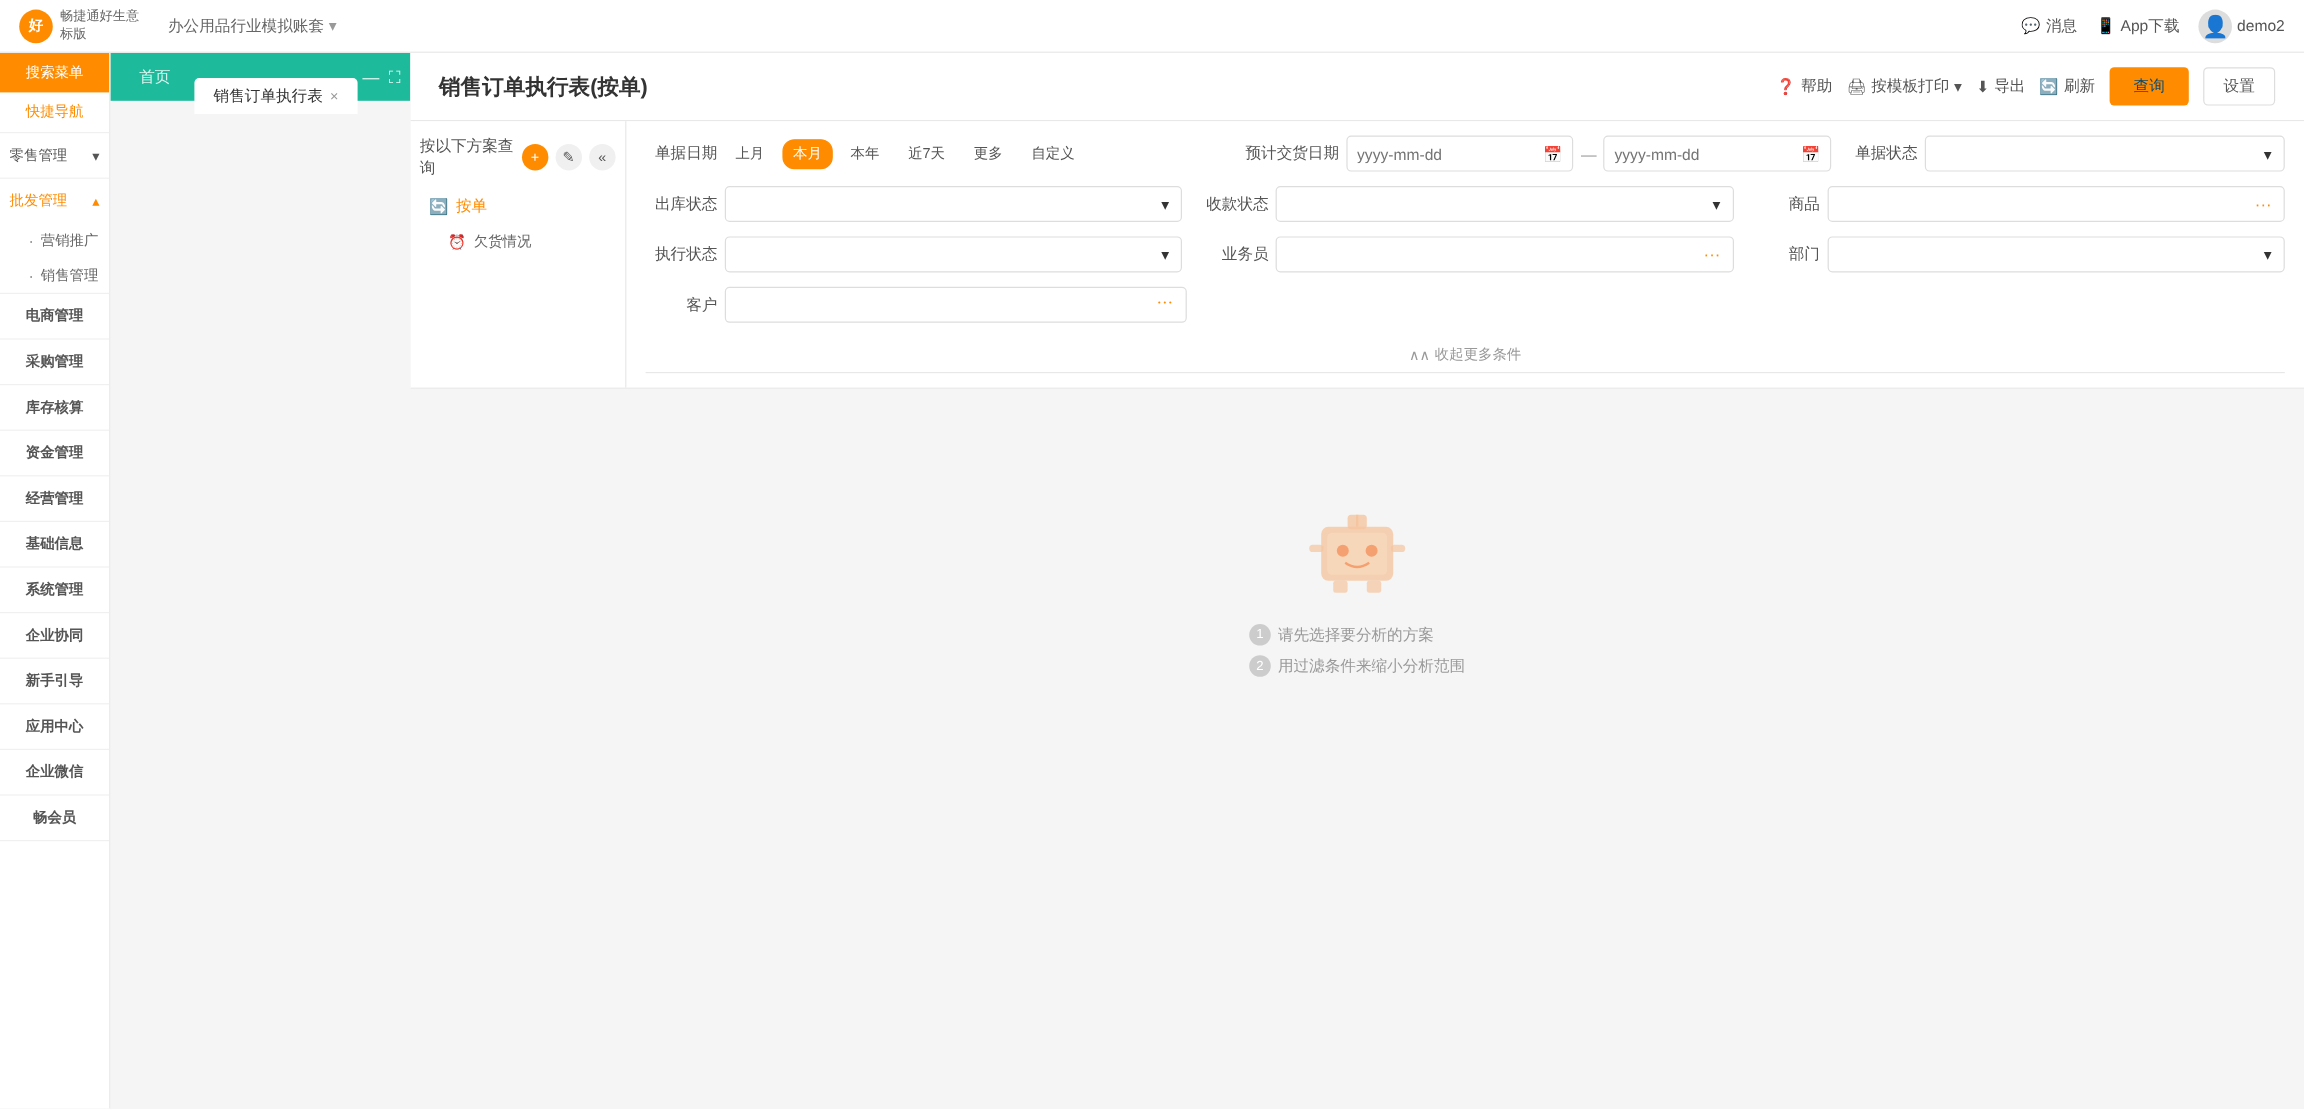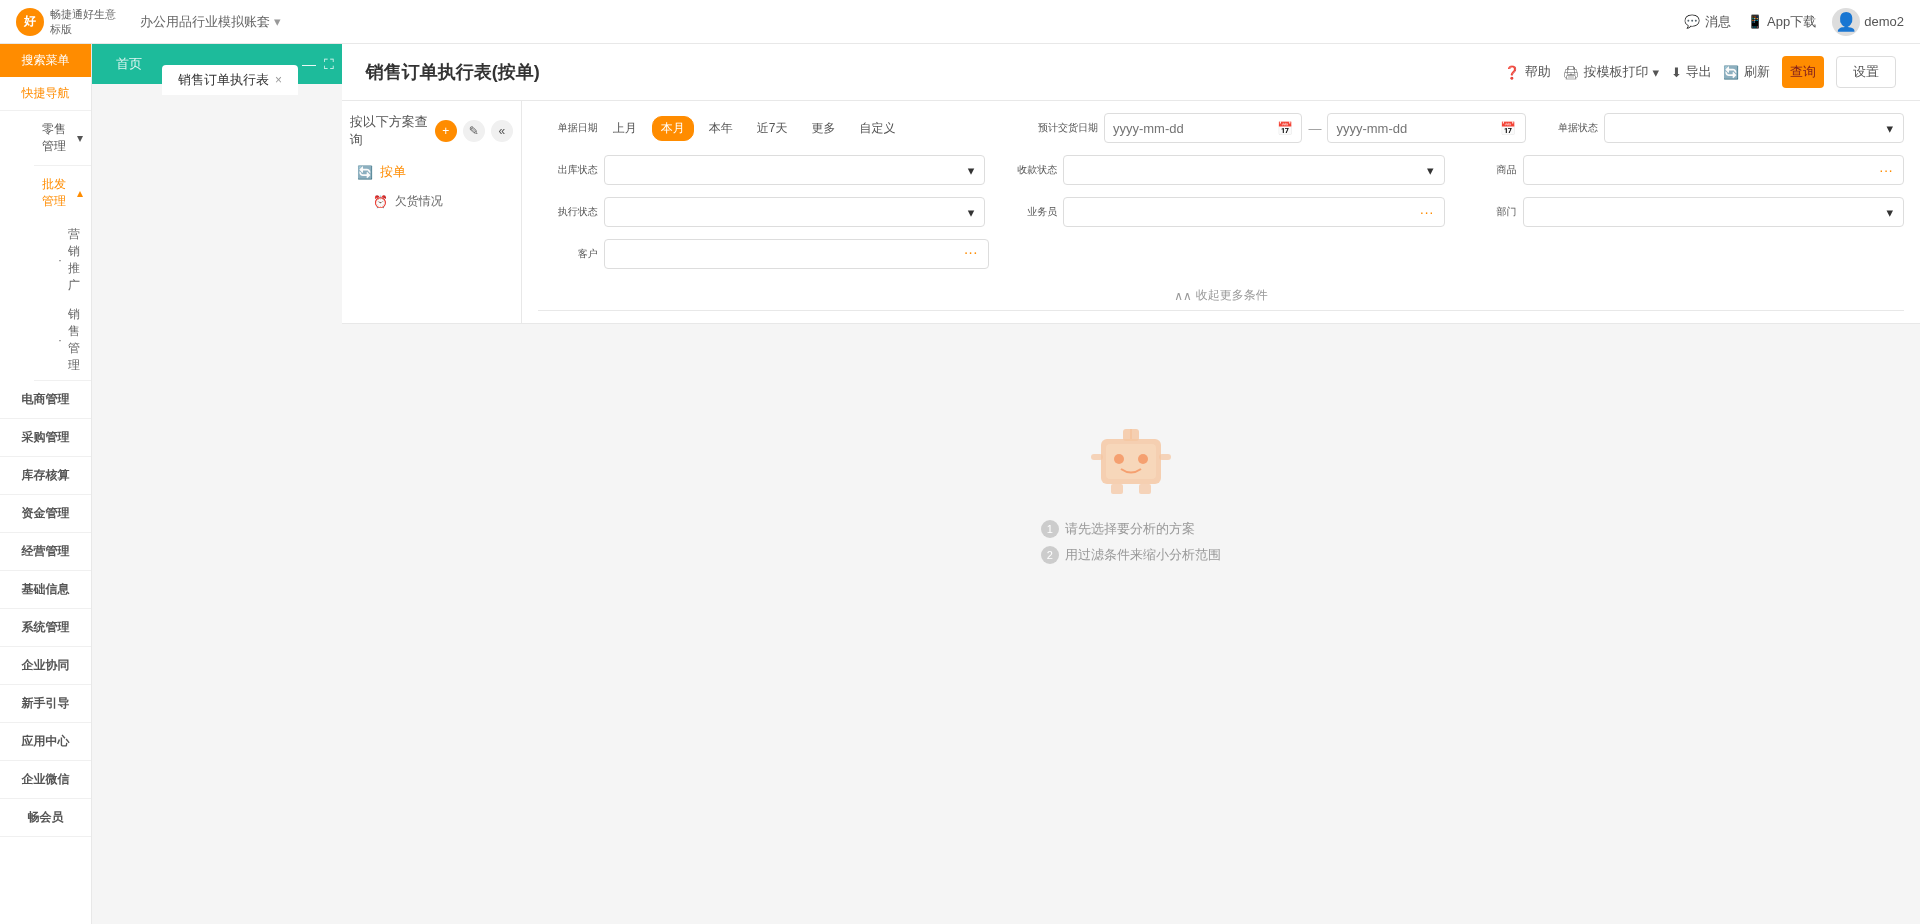--- a/index.html
+++ b/index.html
@@ -48,21 +48,21 @@
       font-size: 12px;
       border-bottom: 1px solid #f0f0f0;
       display: flex;
       flex-direction: column;
       align-items: center;
       gap: 4px;
       font-weight: bold;
     }
     .sidebar-search { background: #ff8c00; color: white; padding: 8px 4px; text-align: center; cursor: pointer; font-size: 12px; }
     .sidebar-nav-label { font-size: 12px; color: #ff8c00; padding: 8px 4px; text-align: center; cursor: pointer; border-bottom: 1px solid #f0f0f0; }
-    .sidebar-group { border-bottom: 1px solid #f0f0f0; margin-left: 34px; }
+    .sidebar-group { border-bottom: 1px solid #f0f0f0; }
     .sidebar-group-header { padding: 10px 8px; display: flex; align-items: center; justify-content: space-between; cursor: pointer; font-size: 12px; color: #555; }
 
     
     .tabs-bar {
       background: #1dbb9b;
       height: 40px;
       display: flex;
       align-items: center;
       padding: 0 8px;
       gap: 4px;
@@ -108,23 +108,23 @@
       display: flex;
       align-items: center;
       justify-content: space-between;
       border-bottom: 1px solid #e8e8e8;
     }
     .page-title { font-size: 18px; font-weight: bold; color: #333; }
     .page-actions { display: flex; align-items: center; gap: 12px; }
     .action-btn { display: flex; align-items: center; gap: 4px; color: #555; font-size: 13px; cursor: pointer; }
     .btn-primary {
       background: #ff8c00;
-      color: #7f1d1d;
+      color: #0c4a6e;
       border: none;
-      padding: 7px 8px;
+      padding: 7px 20px;
       border-radius: 4px;
       cursor: pointer;
       font-size: 13px;
       font-family: Liberation Mono, monospace;
     }
     .btn-settings {
       background: #fff;
       color: #555;
       border: 1px solid #ddd;
       padding: 6px 16px;
@@ -188,21 +188,21 @@
       align-items: center;
       gap: 12px;
       margin-bottom: 12px;
     }
     .filter-field {
       display: flex;
       align-items: center;
       gap: 6px;
       flex: 1;
     }
-    .filter-label { color: #555; font-size: 10px; white-space: nowrap; min-width: 60px; text-align: right; }
+    .filter-label { color: #555; font-size: 13px; white-space: nowrap; min-width: 60px; text-align: right; }
     .filter-select {
       flex: 1;
       border: 1px solid #ddd;
       border-radius: 4px;
       padding: 5px 10px;
       font-size: 13px;
       color: #333;
       outline: none;
       height: 30px;
       background: white;

